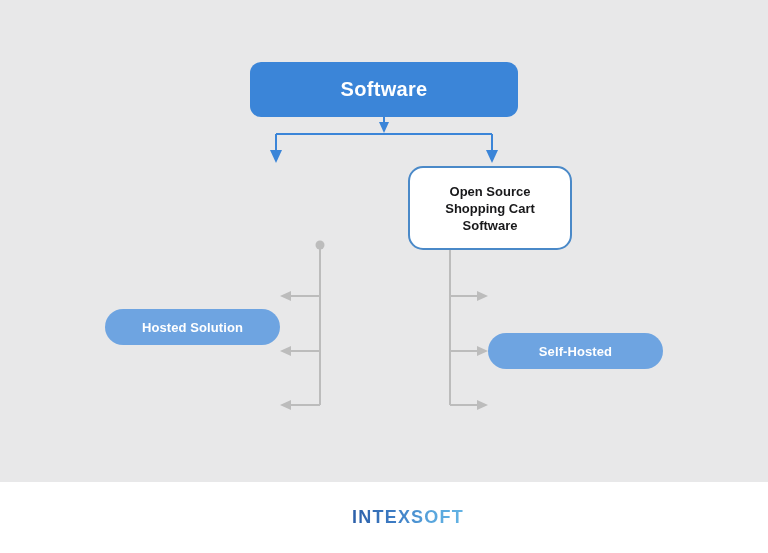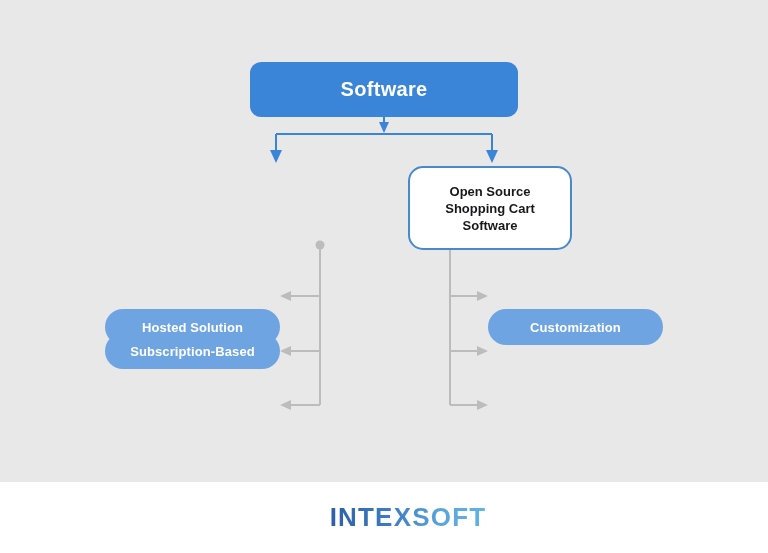--- a/index.html
+++ b/index.html
@@ -117,21 +117,21 @@
     position: absolute;
     left: 0;
     top: 482px;
     width: 768px;
     height: 71px;
     display: flex;
     align-items: center;
     justify-content: center;
   }
   .logo-text {
-    font-size: 26px;
+    font-size: 18px;
     font-weight: bold;
     letter-spacing: 1.2px;
     background: linear-gradient(90deg, #2c5fa8 0%, #3d7cc4 38%, #59a6dd 72%, #63b3e4 100%);
     -webkit-background-clip: text;
     background-clip: text;
     color: transparent;
     margin-left: 48px;
     -webkit-text-fill-color: transparent;
   }
 </style>
@@ -186,25 +186,22 @@
   </div>
 
 
   <div class="node-branch" id="branch-open">
     <span class="label">Open Source Shopping Cart Software</span>
   </div>
 
   <div class="leaf leaf-left row-1">
     <span class="label">Hosted Solution</span>
   </div>
-  <div class="leaf leaf-left row-2">
-    <span class="label">Subscription-Based</span>
-  </div>
-
-  <div class="leaf leaf-right row-1">
-    <span class="label">Customization</span>
+
+  <div class="leaf leaf-right row-2">
+    <span class="label">Self-Hosted</span>
   </div>
 
   <div class="logo">
     <span class="logo-text">INTEXSOFT</span>
   </div>
 
 </div>
 
 </body></html>

